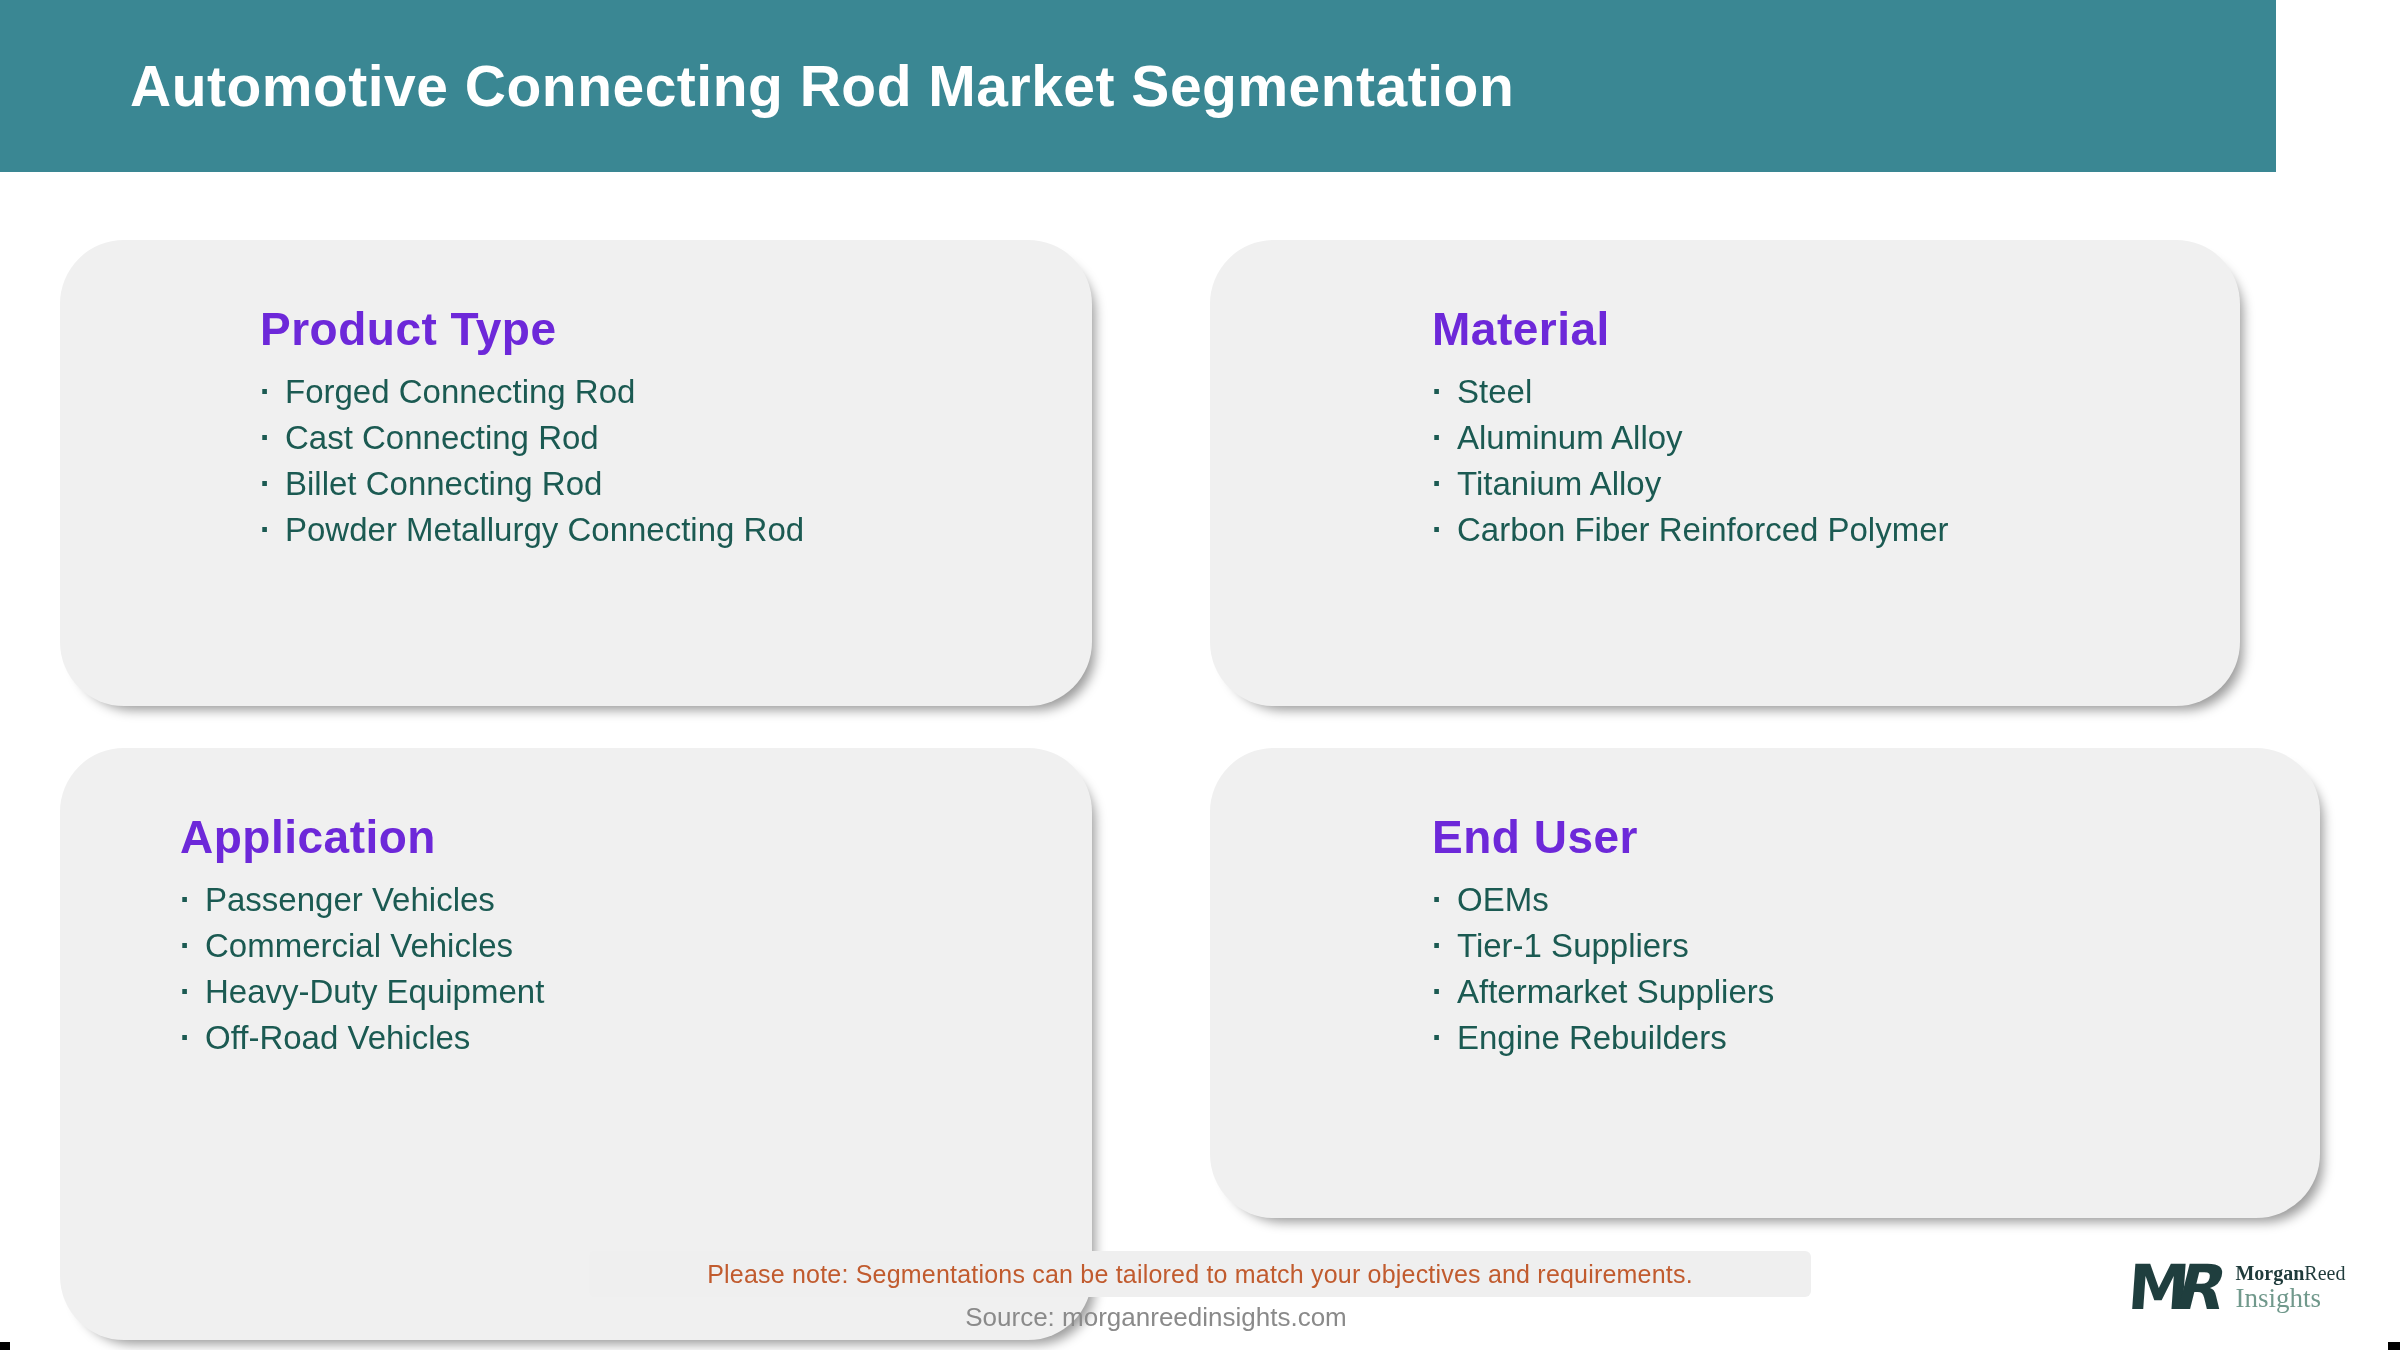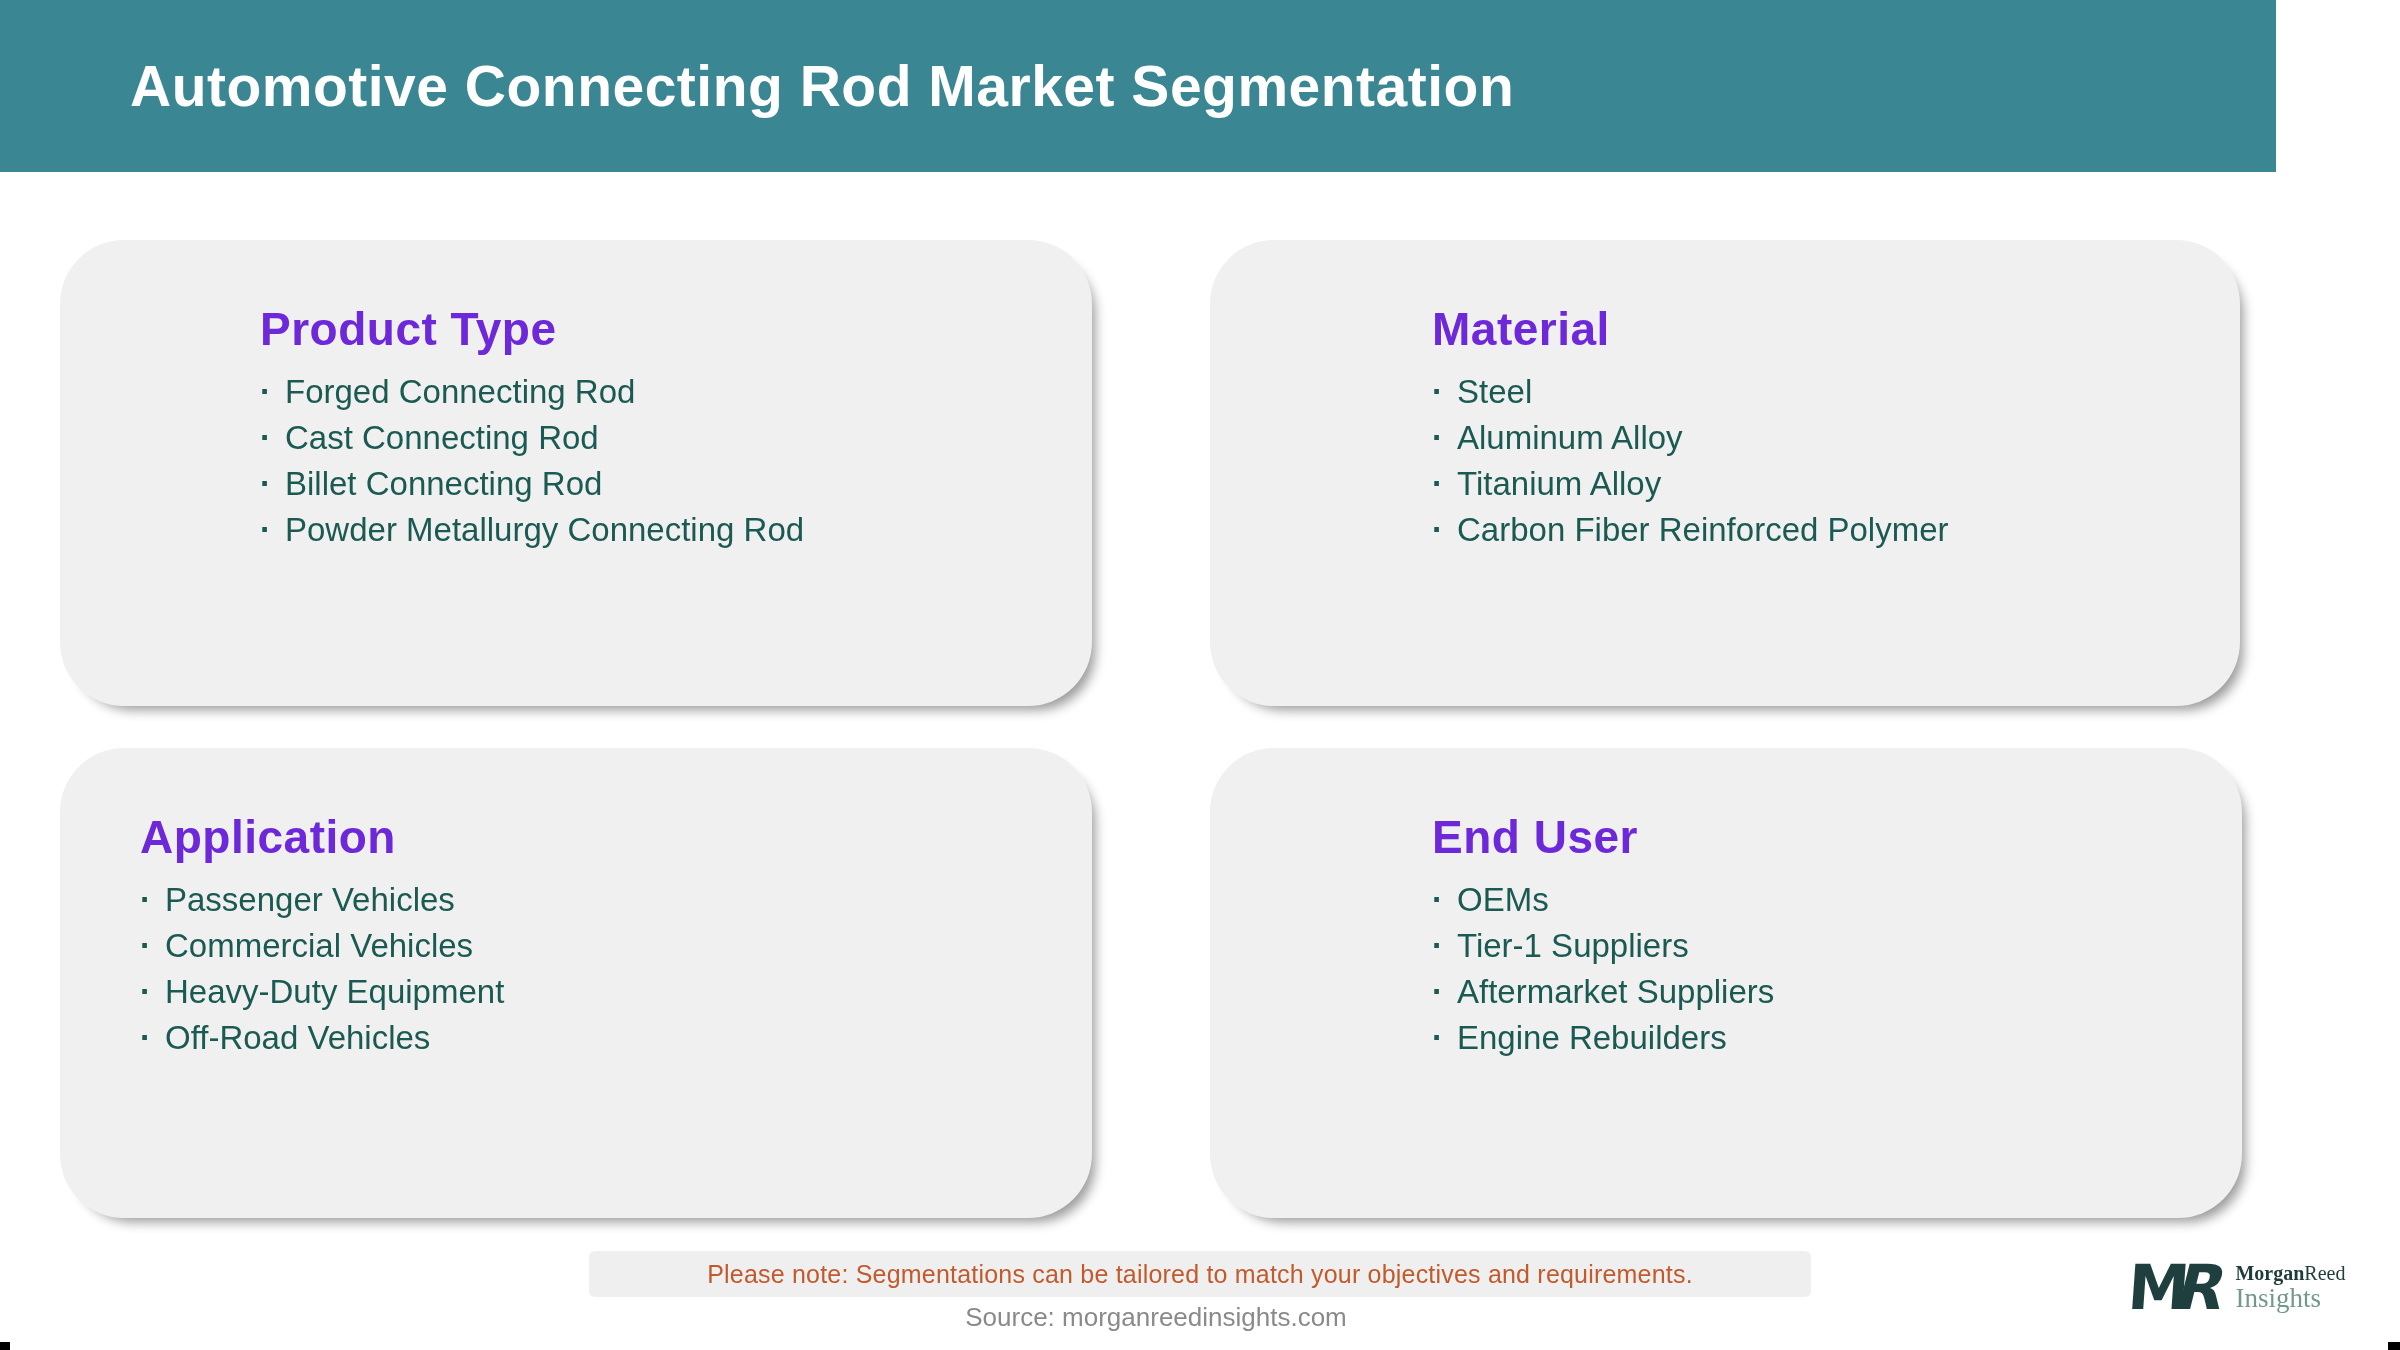--- a/index.html
+++ b/index.html
@@ -27,22 +27,22 @@
   .card{
     position:absolute;
     background:#f0f0f0;
     border-radius:64px;
     box-shadow:9px 10px 12px -6px rgba(0,0,0,0.40);
     box-sizing:border-box;
     padding-top:62px;
   }
   .card.c1{left:60px;  top:240px; width:1032px; height:466px; padding-left:200px;}
   .card.c2{left:1210px;top:240px; width:1030px; height:466px; padding-left:222px;}
-  .card.c3{left:60px;  top:748px; width:1032px; height:470px; padding-left:80px;}
-  .card.c4{left:1210px;top:748px; width:1032px; height:470px; padding-left:222px;}
+  .card.c3{left:60px;  top:748px; width:1032px; height:592px; padding-left:120px;}
+  .card.c4{left:1210px;top:748px; width:1110px; height:470px; padding-left:222px;}
   .card h2{
     margin:0;
     font-size:46px;
     line-height:1.2;
     font-weight:700;
     color:#6d28d9;
     letter-spacing:0.5px;
   }
   .card ul{
     list-style:none;

